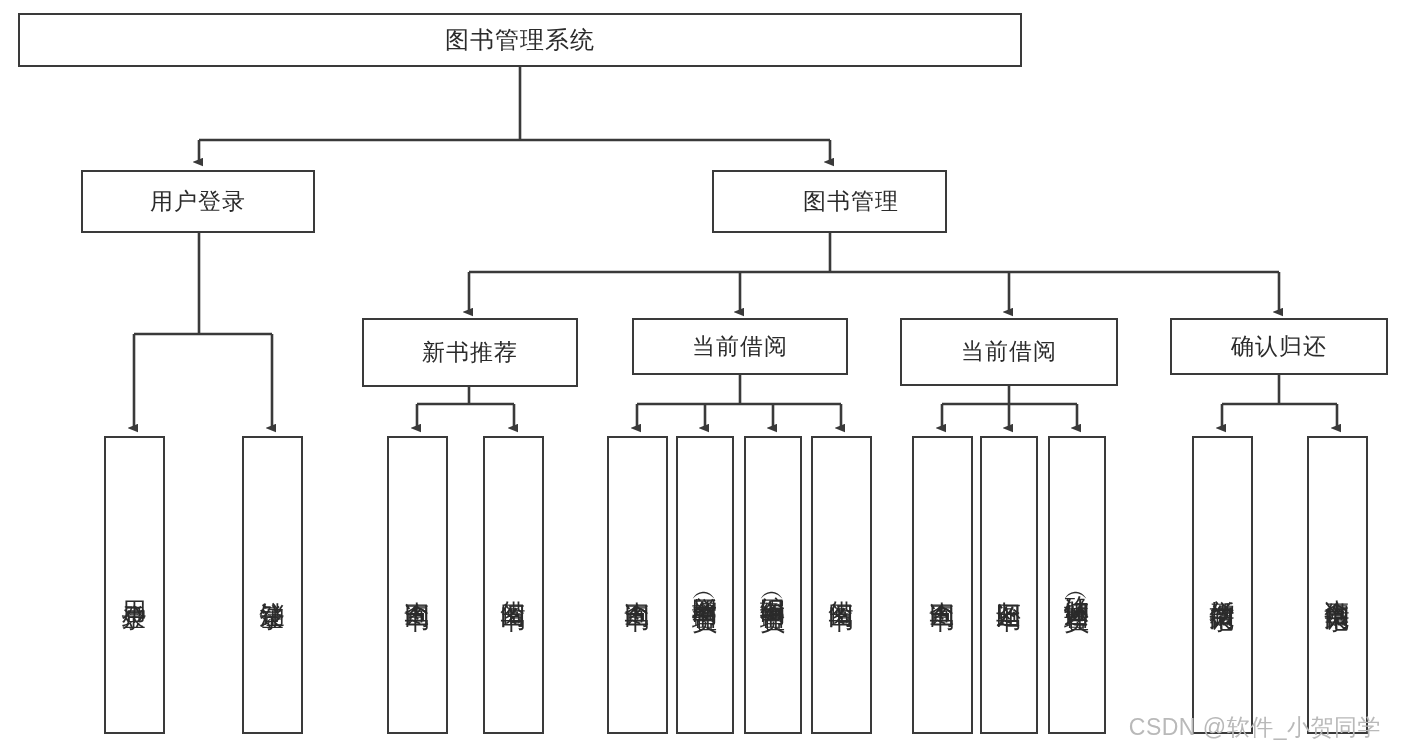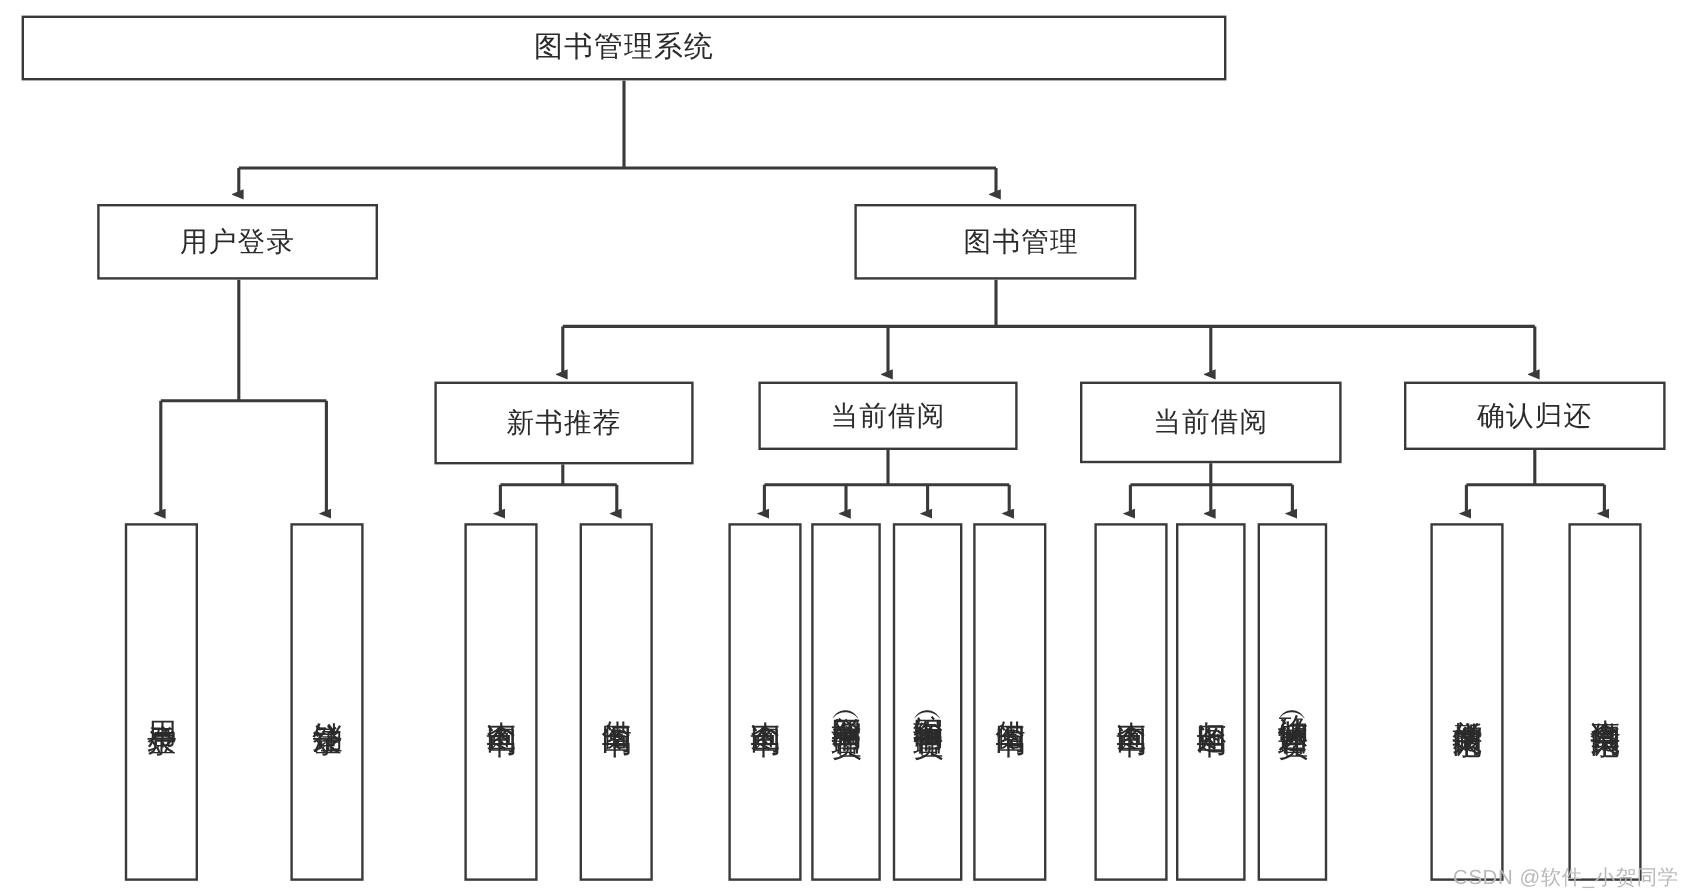--- a/index.html
+++ b/index.html
@@ -51,23 +51,23 @@
     letter-spacing: 2px;
     padding: 6px 0;
     align-items: center;
     justify-content: center;
   }
   .node.root {
     font-size: 24px;
   }
   .watermark {
     position: absolute;
-    right: 6px;
+    right: 24px;
     bottom: 4px;
-    font-size: 17px;
+    font-size: 23px;
     color: #b9b9b9;
     letter-spacing: 0.5px;
     z-index: 5;
     white-space: nowrap;
   }
 </style>
 </head>
 <body>
 
 <div id="canvas">

